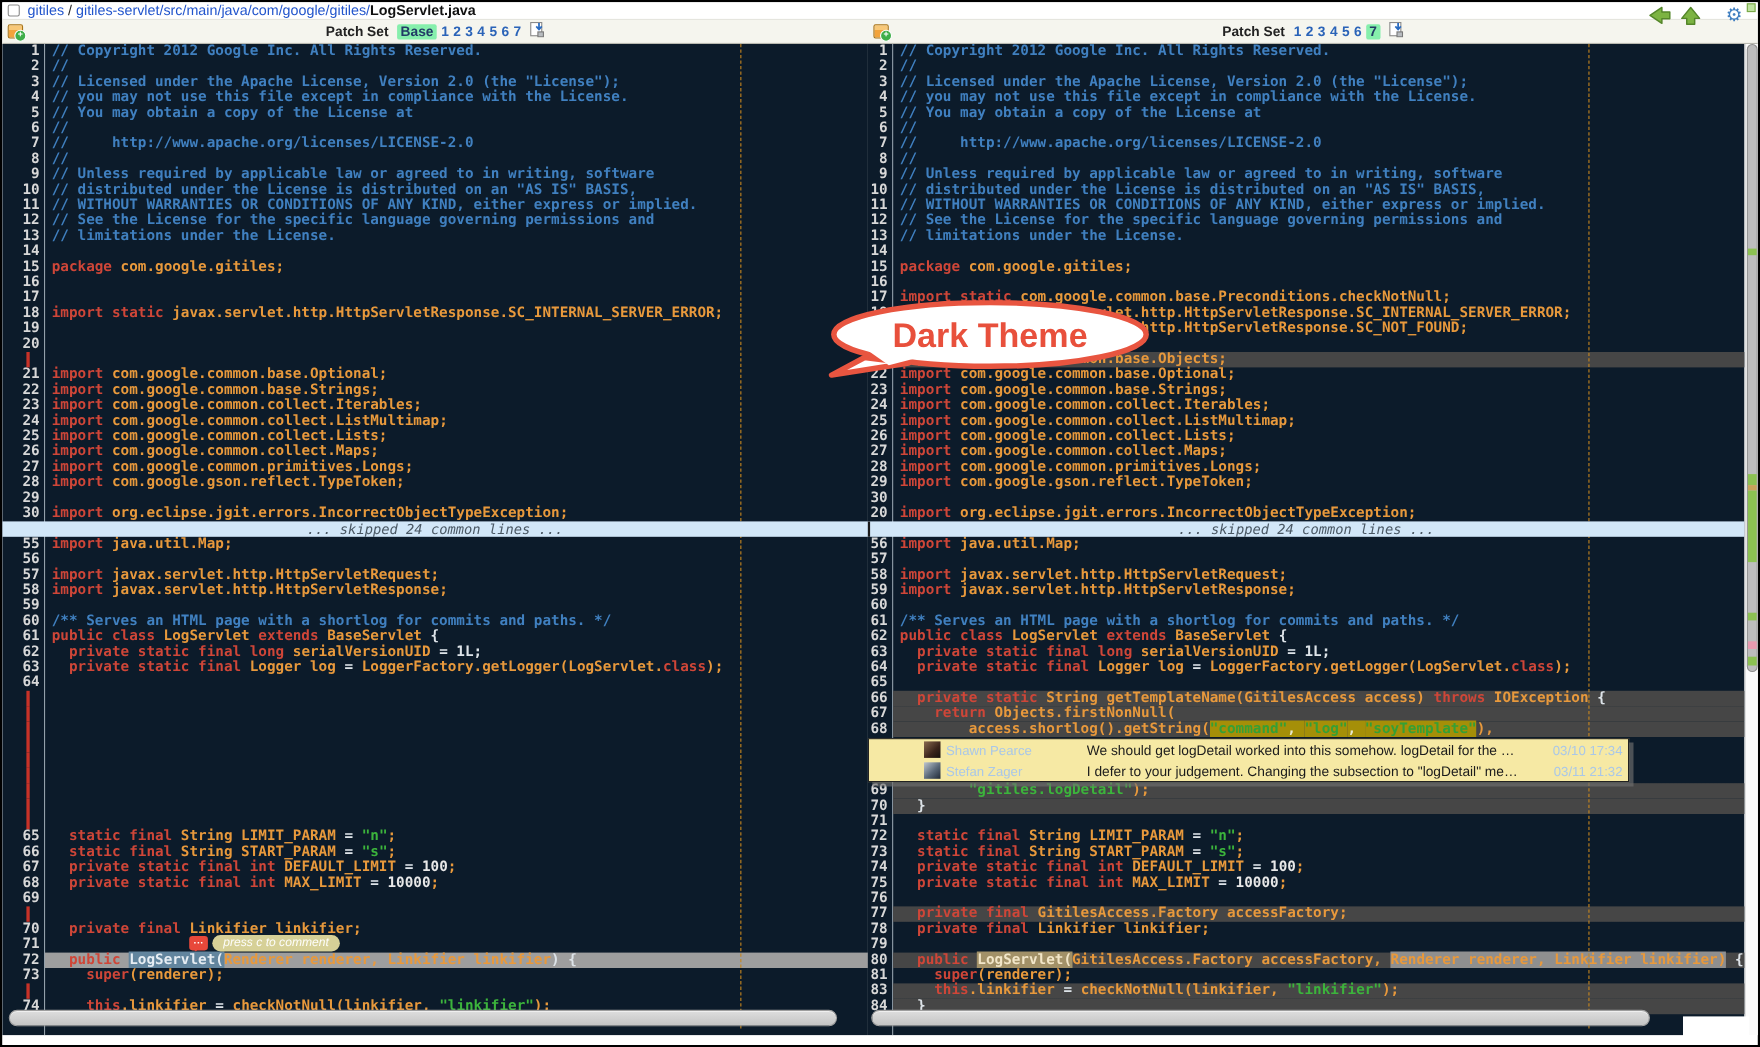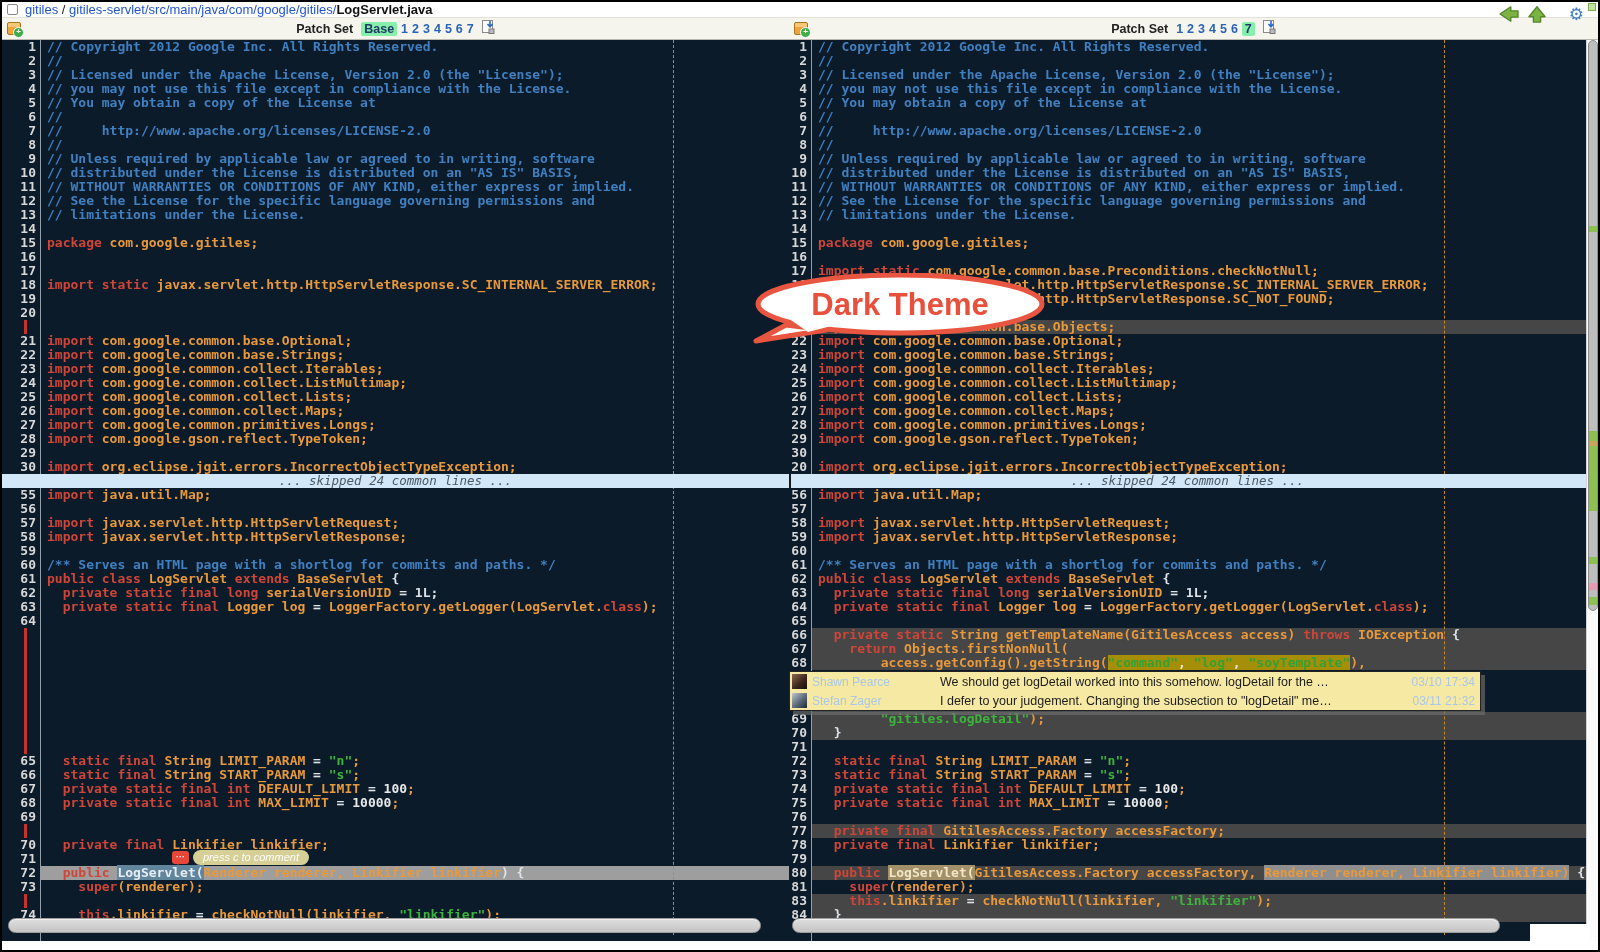--- a/index.html
+++ b/index.html
@@ -44,21 +44,21 @@
   .seg.gs{color:#35a035;background:#a58f08;} .seg.gp{color:#e8e8d0;background:#a58f08;}
   .seg.selA{background:#62859e;color:#e6edf3;} .seg.selB{background:#a29168;color:#f2e6c8;} .seg.selC{background:#8f8f8f;color:#e8993c;}
   .gapmark{position:absolute;left:22px;top:0;bottom:0;width:3px;background:#c83228;}
   .row.banner{background:#d2e7f8;color:#4a5864;font-style:italic;font-weight:normal;font-size:12.5px;text-align:center;z-index:3;cursor:pointer;}
   .pane-right .row.banner{box-shadow:inset 2px 0 0 #1a1a1a;}
   .marginline{position:absolute;top:0;bottom:6px;left:calc(var(--gut) + 7px + 626px);width:0;border-left:1px dashed #c8871f;z-index:3;}
   
   .row.commentrow{height:42px;z-index:4;}
   .cbox{position:absolute;left:0;top:1px;width:692px;height:40px;background:#f6e9a4;border:1px solid #222;
         box-shadow:4px 4px 0 rgba(110,110,110,.65);font-family:"Liberation Sans",sans-serif;font-weight:normal;z-index:4;}
-  .crow{display:flex;align-items:center;height:19px;padding:0 5px 0 2px;}
+  .crow{display:flex;align-items:center;height:19px;padding:0 5px 0 2px;margin-left:48px;}
   .av{width:15px;height:15px;flex:0 0 auto;margin-right:5px;}
   .av1{background:linear-gradient(135deg,#8a6a50,#3a241a 60%,#16100c);}
   .av2{background:linear-gradient(135deg,#c0c8d0,#5a6878 55%,#202a36);}
   .cname{width:128px;flex:0 0 auto;color:#a9c7e8;font-size:12px;white-space:nowrap;overflow:hidden;}
   .ctext{flex:1;color:#1c1c1c;font-size:12.5px;white-space:nowrap;overflow:hidden;}
   .ctime{flex:0 0 auto;color:#a9c7e8;font-size:12px;margin-left:8px;}
   
   .ctip{position:absolute;left:170px;top:810px;z-index:5;display:flex;align-items:center;font-family:"Liberation Sans",sans-serif;font-weight:normal;}
   .tipbub{position:relative;width:17px;height:13px;background:#e8483a;border-radius:3px;color:#fff;
           font:bold 9px/12px "Liberation Sans",sans-serif;text-align:center;}
@@ -243,21 +243,21 @@
         <div class="row"><span class="ln">58</span><span class="code"><span class="seg k">import</span><span class="seg i"> javax.servlet.http.HttpServletRequest;</span></span></div>
         <div class="row"><span class="ln">59</span><span class="code"><span class="seg k">import</span><span class="seg i"> javax.servlet.http.HttpServletResponse;</span></span></div>
         <div class="row"><span class="ln">60</span><span class="code"></span></div>
         <div class="row"><span class="ln">61</span><span class="code"><span class="seg c">/** Serves an HTML page with a shortlog for commits and paths. */</span></span></div>
         <div class="row"><span class="ln">62</span><span class="code"><span class="seg k">public class</span><span class="seg i"> LogServlet </span><span class="seg k">extends</span><span class="seg i"> BaseServlet</span><span class="seg p"> {</span></span></div>
         <div class="row"><span class="ln">63</span><span class="code"><span class="seg p">  </span><span class="seg k">private static final long</span><span class="seg i"> serialVersionUID</span><span class="seg p"> = 1L;</span></span></div>
         <div class="row"><span class="ln">64</span><span class="code"><span class="seg p">  </span><span class="seg k">private static final</span><span class="seg i"> Logger log</span><span class="seg p"> = </span><span class="seg i">LoggerFactory.getLogger(LogServlet.</span><span class="seg k">class</span><span class="seg i">);</span></span></div>
         <div class="row"><span class="ln">65</span><span class="code"></span></div>
         <div class="row ins"><span class="ln">66</span><span class="code"><span class="seg p">  </span><span class="seg k">private static</span><span class="seg i"> String getTemplateName(GitilesAccess access) </span><span class="seg k">throws</span><span class="seg i"> IOException</span><span class="seg p"> {</span></span></div>
         <div class="row ins"><span class="ln">67</span><span class="code"><span class="seg p">    </span><span class="seg k">return</span><span class="seg i"> Objects.firstNonNull(</span></span></div>
-        <div class="row ins"><span class="ln">68</span><span class="code"><span class="seg p">        </span><span class="seg i">access.getConfig().getString(</span><span class="seg gs">"command"</span><span class="seg gp">, </span><span class="seg gs">"log"</span><span class="seg gp">, </span><span class="seg gs">"soyTemplate"</span><span class="seg i">),</span></span></div>
+        <div class="row ins"><span class="ln">68</span><span class="code"><span class="seg p">        </span><span class="seg i">access.shortlog().getString(</span><span class="seg gs">"command"</span><span class="seg gp">, </span><span class="seg gs">"log"</span><span class="seg gp">, </span><span class="seg gs">"soyTemplate"</span><span class="seg i">),</span></span></div>
         <div class="row commentrow"><div class="cbox"><div class="crow"><span class="av av1"></span><span class="cname">Shawn Pearce</span><span class="ctext">We should get logDetail worked into this somehow. logDetail for the …</span><span class="ctime">03/10 17:34</span></div><div class="crow"><span class="av av2"></span><span class="cname">Stefan Zager</span><span class="ctext">I defer to your judgement. Changing the subsection to "logDetail" me…</span><span class="ctime">03/11 21:32</span></div></div></div>
         <div class="row ins"><span class="ln">69</span><span class="code"><span class="seg p">        </span><span class="seg s">"gitiles.logDetail"</span><span class="seg i">);</span></span></div>
         <div class="row ins"><span class="ln">70</span><span class="code"><span class="seg p">  }</span></span></div>
         <div class="row"><span class="ln">71</span><span class="code"></span></div>
         <div class="row"><span class="ln">72</span><span class="code"><span class="seg p">  </span><span class="seg k">static final</span><span class="seg i"> String LIMIT_PARAM</span><span class="seg p"> = </span><span class="seg s">"n"</span><span class="seg i">;</span></span></div>
         <div class="row"><span class="ln">73</span><span class="code"><span class="seg p">  </span><span class="seg k">static final</span><span class="seg i"> String START_PARAM</span><span class="seg p"> = </span><span class="seg s">"s"</span><span class="seg i">;</span></span></div>
         <div class="row"><span class="ln">74</span><span class="code"><span class="seg p">  </span><span class="seg k">private static final int</span><span class="seg i"> DEFAULT_LIMIT</span><span class="seg p"> = </span><span class="seg n">100</span><span class="seg i">;</span></span></div>
         <div class="row"><span class="ln">75</span><span class="code"><span class="seg p">  </span><span class="seg k">private static final int</span><span class="seg i"> MAX_LIMIT</span><span class="seg p"> = </span><span class="seg n">10000</span><span class="seg i">;</span></span></div>
         <div class="row"><span class="ln">76</span><span class="code"></span></div>
         <div class="row ins"><span class="ln">77</span><span class="code"><span class="seg p">  </span><span class="seg k">private final</span><span class="seg i"> GitilesAccess.Factory accessFactory;</span></span></div>

